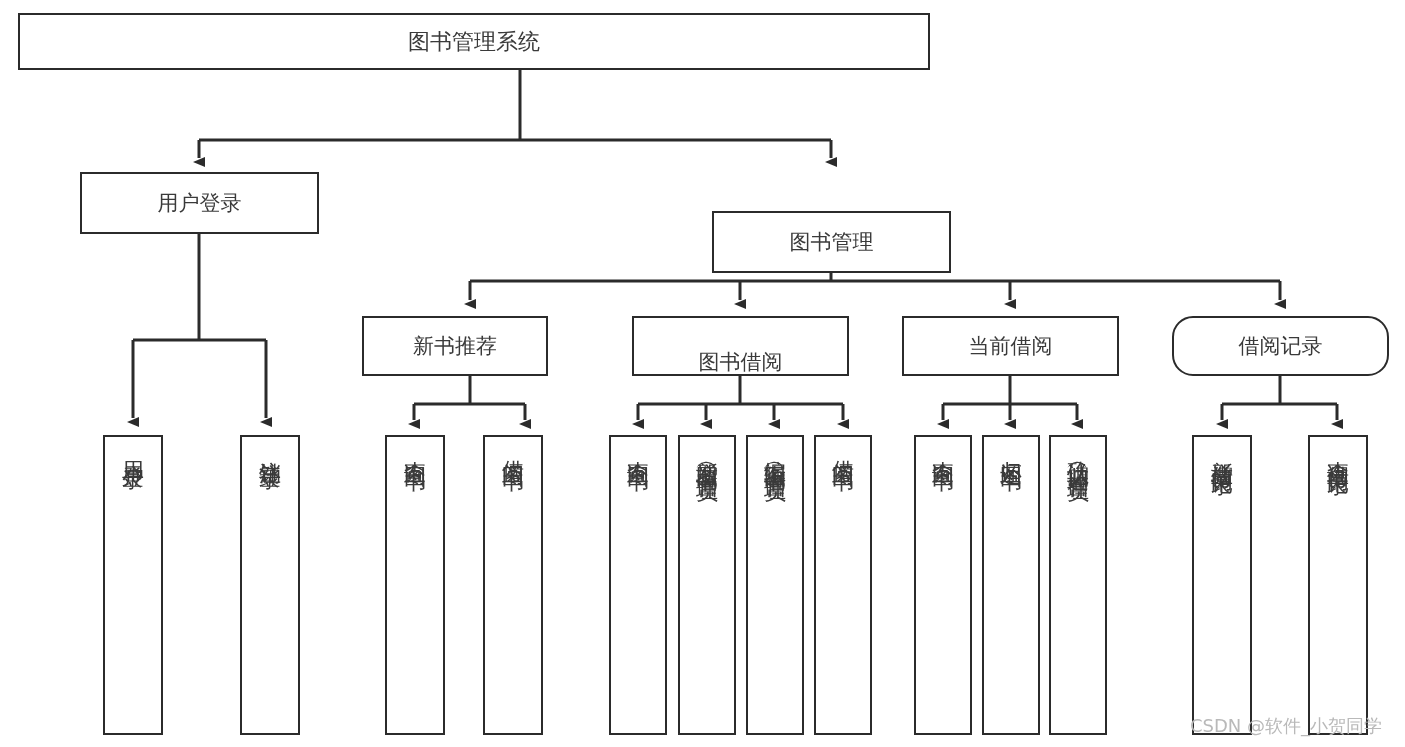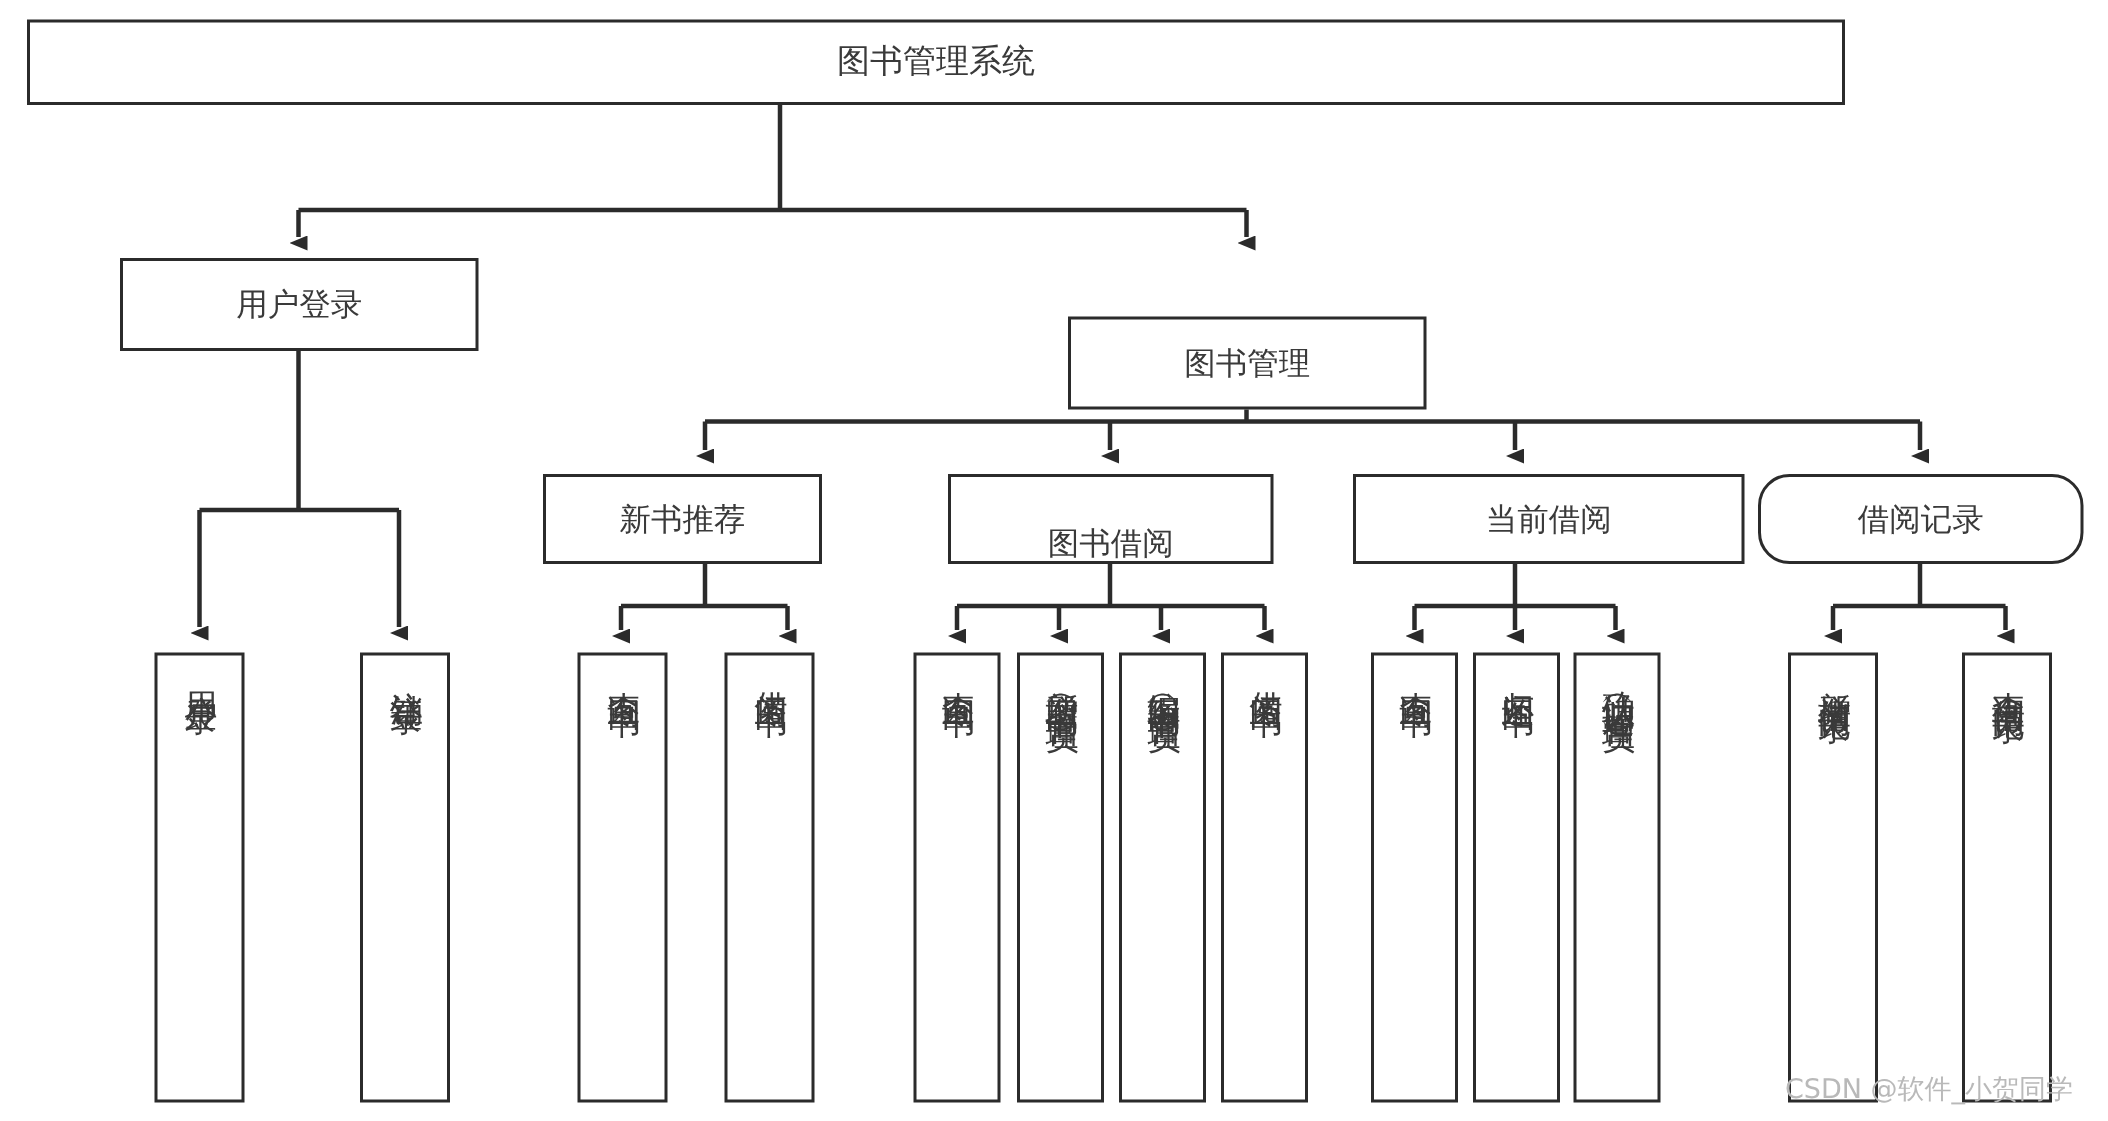--- a/index.html
+++ b/index.html
@@ -119,41 +119,41 @@
       <path d="M1010,404 L1010,420" marker-end="url(#arrow)"></path>
       <path d="M1077,404 L1077,420" marker-end="url(#arrow)"></path>
 
       <path d="M1280,376 L1280,404"></path>
       <path d="M1222,404 L1337,404"></path>
       <path d="M1222,404 L1222,420" marker-end="url(#arrow)"></path>
       <path d="M1337,404 L1337,420" marker-end="url(#arrow)"></path>
     </g>
   </svg>
 
-  <div class="node horiz" id="root-node" style="left:18px; top:13px; width:1212px; height:57px;">
+  <div class="node horiz" id="root-node" style="left:18px; top:13px; width:912px; height:57px;">
     <span class="label">图书管理系统</span>
   </div>
 
   <div class="node horiz" style="left:80px; top:172px; width:239px; height:62px;">
     <span class="label">用户登录</span>
   </div>
 
   <div class="node horiz" style="left:712px; top:172px; width:239px; height:62px;margin-top:39px;">
     <span class="label">图书管理</span>
   </div>
 
   <div class="node horiz" style="left:362px; top:316px; width:186px; height:60px;">
     <span class="label">新书推荐</span>
   </div>
 
   <div class="node horiz" style="left:632px; top:316px; width:217px; height:60px;align-items:flex-end;">
     <span class="label">图书借阅</span>
   </div>
 
-  <div class="node horiz" style="left:902px; top:316px; width:261px; height:60px;">
+  <div class="node horiz" style="left:902px; top:316px; width:217px; height:60px;">
     <span class="label">当前借阅</span>
   </div>
 
   <div class="node horiz" style="left:1172px; top:316px; width:217px; height:60px;border-radius:21px;">
     <span class="label">借阅记录</span>
   </div>
 
   <div class="node vert" style="left:103px; top:435px; width:60px; height:300px;">
     <span class="label">用户登录</span>
   </div>

